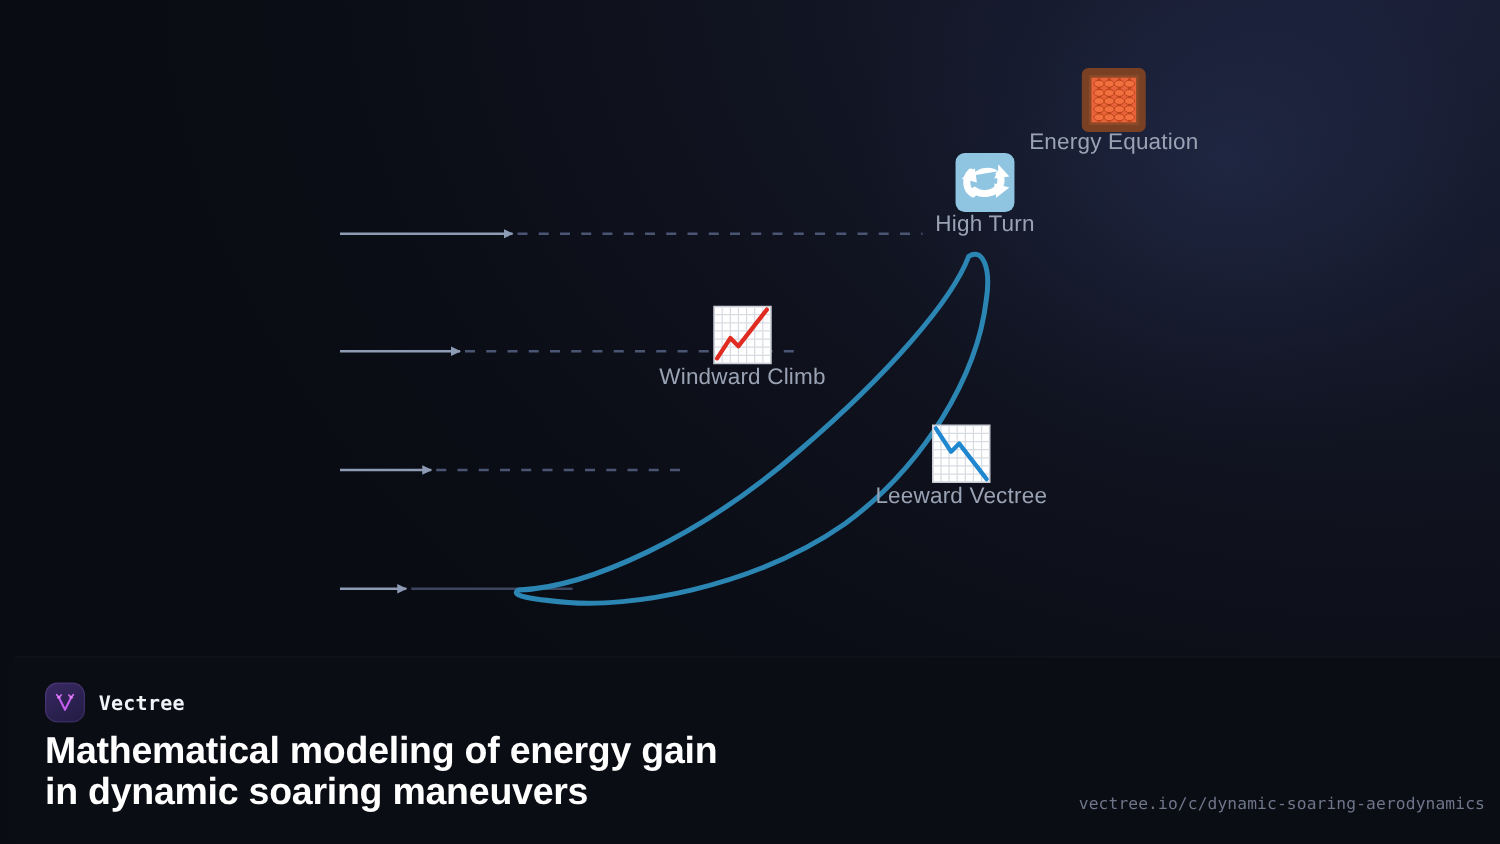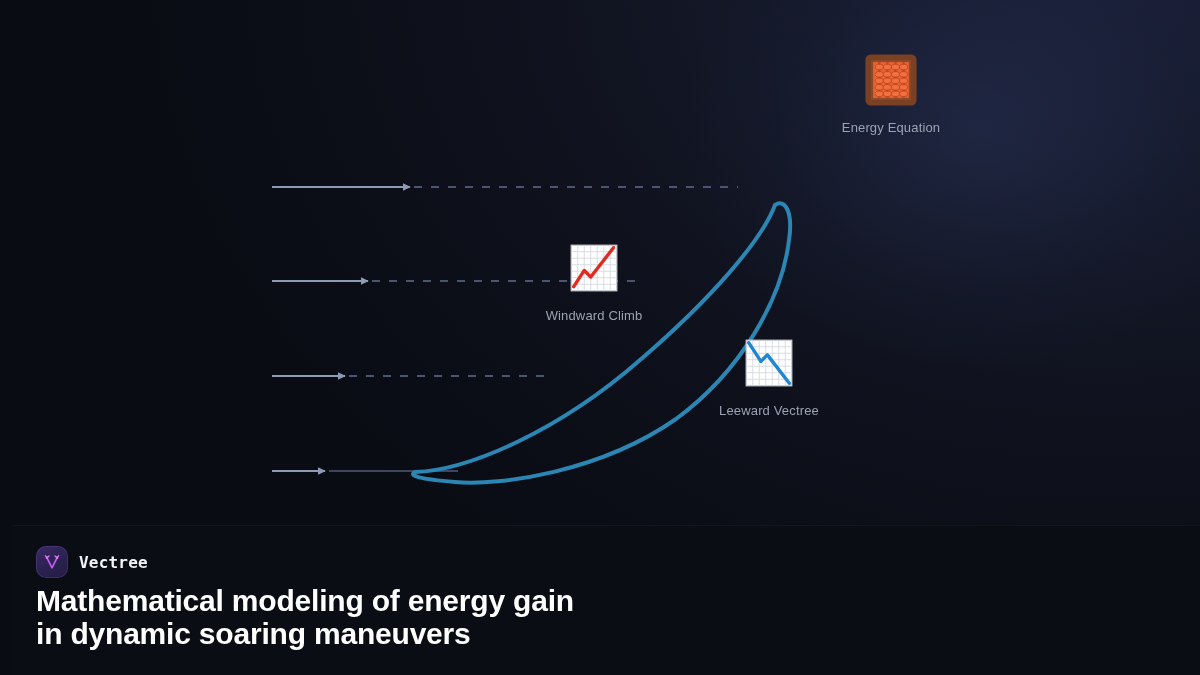--- a/index.html
+++ b/index.html
@@ -61,22 +61,22 @@
     align-items: center;
     width: 190px;
     margin-left: -95px;
   }
   .node-icon {
     width: 52px;
     height: 52px;
     display: block;
   }
   .node-label {
-    margin-top: 14px;
-    font-size: 13px;
+    margin-top: 0;
+    font-size: 18px;
     line-height: 15px;
     color: #9aa3b4;
     text-align: center;
     white-space: nowrap;
     letter-spacing: 0.15px;
   }
 
   
   .footer {
     position: absolute;
@@ -169,20 +169,31 @@
       <path d="M 415,472
                C 470,470 560,430 640,360
                C 710,300 762,240 775,205
                C 786,198 793,214 789,240
                C 782,300 740,372 676,419
                C 600,472 500,486 455,482
                C 420,479 408,476 415,472 Z" fill="none" stroke="#2b86b4" stroke-width="4" stroke-linecap="round" stroke-linejoin="round"></path>
     </svg>
 
 
+    <div class="node" style="left:788px; top:120px;">
+      <svg class="node-icon" viewBox="0 0 64 64">
+        <rect x="3" y="3" width="58" height="58" rx="9" fill="#8fc5e0"></rect>
+        <path d="M20 25 C24 17 38 15 45 21 L45 14 L56 26 L41 28 L45 21" fill="#ffffff"></path>
+        <path d="M46 24 C46 24 50 29 46 36 C42 43 28 45 22 40" fill="none" stroke="#ffffff" stroke-width="7" stroke-linecap="round"></path>
+        <path d="M18 22 C12 28 13 39 20 43" fill="none" stroke="#ffffff" stroke-width="7" stroke-linecap="round"></path>
+        <path d="M22 18 L9 28 L24 32 Z" fill="#ffffff"></path>
+        <path d="M43 47 L56 37 L41 33 Z" fill="#ffffff"></path>
+      </svg>
+      <div class="node-label">High Turn</div>
+    </div>
 
     <div class="node" style="left:891px; top:54px;">
       <svg class="node-icon" viewBox="0 0 64 64">
         <rect x="4" y="4" width="56" height="56" rx="3" fill="#8a4a28"></rect>
         <rect x="10" y="10" width="44" height="44" fill="#e8623a"></rect>
         <g fill="#c4491f">
           <rect x="16" y="10" width="3" height="44"></rect>
           <rect x="26" y="10" width="3" height="44"></rect>
           <rect x="36" y="10" width="3" height="44"></rect>
           <rect x="46" y="10" width="3" height="44"></rect>
@@ -274,14 +285,15 @@
           <circle cx="6" cy="7" r="1.5" fill="#e07df9"></circle>
           <circle cx="18" cy="7" r="1.5" fill="#e07df9"></circle>
         </svg>
       </div>
       <div class="brand-name">Vectree</div>
     </div>
 
     <div class="headline">Mathematical modeling of energy gain
 in dynamic soaring maneuvers</div>
 
+    <div class="url">vectree.io/c/dynamic-soaring-aerodynamics</div>
   </div>
 </div>
 
 </body></html>

